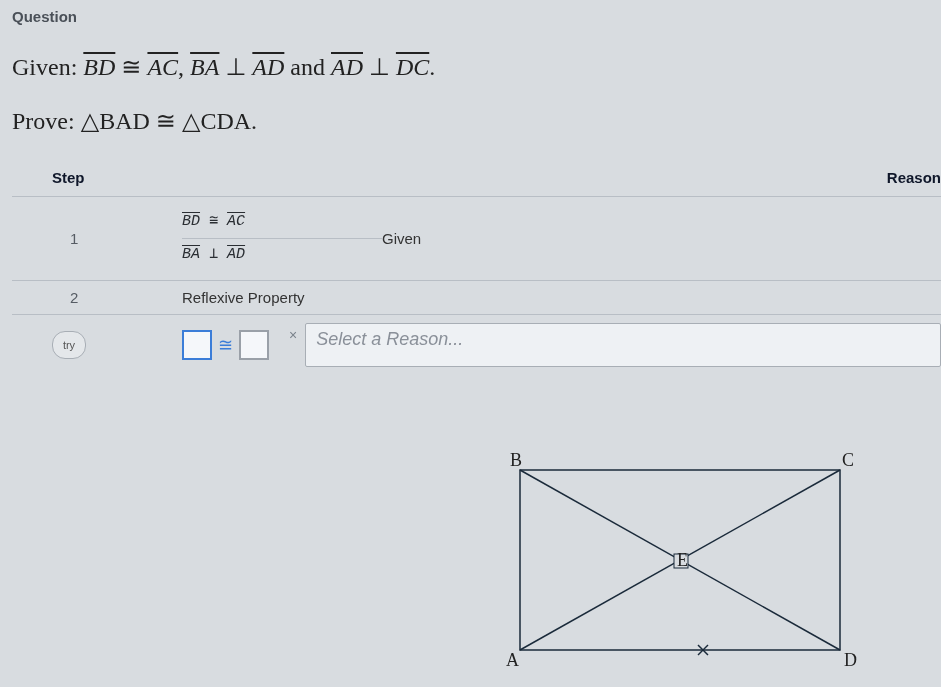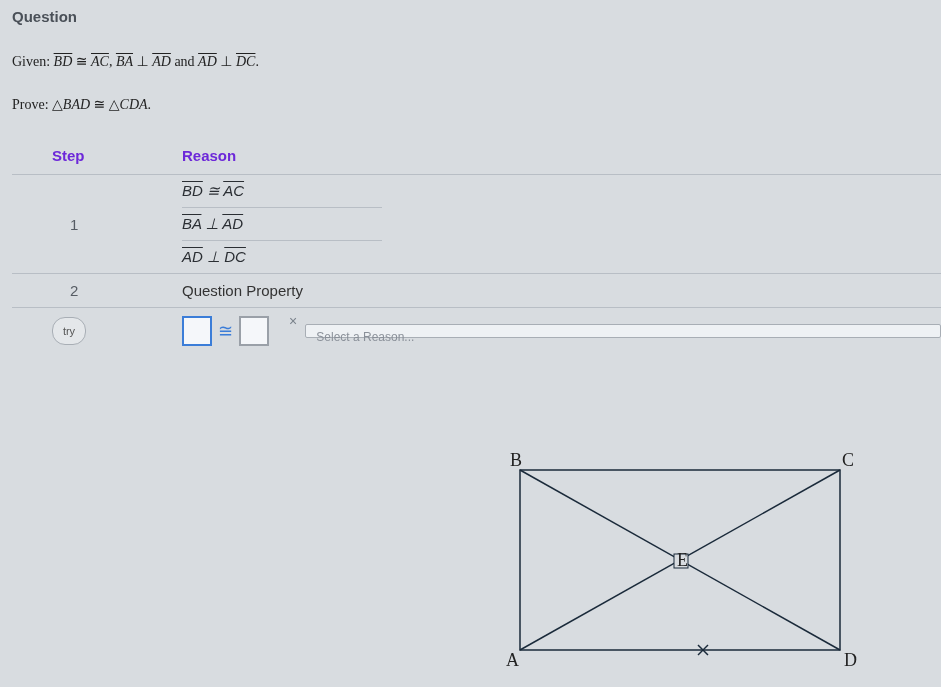--- a/index.html
+++ b/index.html
@@ -13,51 +13,52 @@
     overflow: hidden;
   }
   .heading {
     font-weight: bold;
     font-size: 15px;
     color: #4a5058;
     margin-bottom: 28px;
     font-family: Arial, sans-serif;
   }
   .problem-line {
-    font-size: 14px;
+    font-size: 24px;
     margin-bottom: 26px;
     color: #222;
   }
   .overline { text-decoration: overline; font-style: italic; }
-  .math-i { font-style: italic; }
+  .math-i { }
   .proof-table {
     margin-top: 34px;
     width: 100%;
   }
   .thead {
     display: flex;
     font-weight: bold;
     font-size: 15px;
     font-family: Arial, sans-serif;
-    color: #6d28d9;
+    color: #0f172a;
     padding-bottom: 10px;
+    gap: 28px;
   }
   .col-step { width: 170px; padding-left: 40px; }
   .col-stmt { width: 200px; }
-  .col-reason { flex: 1; }
+  .col-reason { flex: 1; text-align: right; }
   .trow {
     display: flex;
     align-items: center;
     border-top: 1px solid #b8bec5;
     min-height: 34px;
     font-size: 15px;
   }
   .trow.multi { align-items: center; }
   .step-num { width: 170px; padding-left: 58px; font-family: Arial, sans-serif; color: #565c64;}
-  .stmt { width: 200px; font-family: Liberation Sans, sans-serif; font-style: italic; }
+  .stmt { width: 200px; font-family: Liberation Mono, monospace; font-style: italic; }
   .stmt .ov { text-decoration: overline; font-style: italic; }
   .reason { flex: 1; font-family: Arial, sans-serif; color: #333; }
   .stack-stmt div { line-height: 26px; border-bottom: 1px solid #b8bec5; padding: 3px 0;}
   .stack-stmt div:last-child { border-bottom: none; }
   .try-row { display: flex; align-items: center; border-top: 1px solid #b8bec5; padding-top: 8px; }
   .try-btn {
     margin-left: 40px;
     width: 34px; height: 28px;
     background: #e4e7ea;
     border: 1px solid #a8aeb5;
@@ -88,26 +89,27 @@
   .clear-x {
     font-family: Arial, sans-serif;
     font-size: 14px;
     color: #7a828b;
     margin-right: 8px;
     position: relative;
     top: -10px;
   }
   .select-box {
     flex: 1;
-    height: 14px;
+    height: 44px;
     border: 1px solid #a8aeb5;
     background: #eef1f4;
     color: #8a9099;
+    font-style: italic;
     font-family: Arial, sans-serif;
-    font-size: 12px;
+    font-size: 18px;
     padding: 5px 10px;
     border-radius: 2px;
   }
   .diagram {
     position: absolute;
     left: 480px;
     top: 450px;
   }
   svg text {
     font-family: 'Times New Roman', serif;
@@ -135,27 +137,27 @@
   <div class="thead">
     <div class="col-step">Step</div>
     <div class="col-reason">Reason</div>
   </div>
 
   <div class="trow multi" style="min-height:84px;">
     <div class="step-num">1</div>
     <div class="stmt stack-stmt">
       <div><span class="ov">BD</span> ≅ <span class="ov">AC</span></div>
       <div><span class="ov">BA</span> ⊥ <span class="ov">AD</span></div>
-      <div><span class="ov">AD</span> ⊥ <span class="ov">DC</span></div>
     </div>
+    <div class="reason">Given</div>
   </div>
 
   <div class="trow">
     <div class="step-num">2</div>
-    <div class="reason">Question Property</div>
+    <div class="reason">Reflexive Property</div>
   </div>
 
   <div class="try-row">
     <div class="try-btn">try</div>
     <div class="expr-input">
       <div class="box"></div>
       <span class="congr">≅</span>
       <div class="box gray"></div>
     </div>
     <div class="reason-select">

